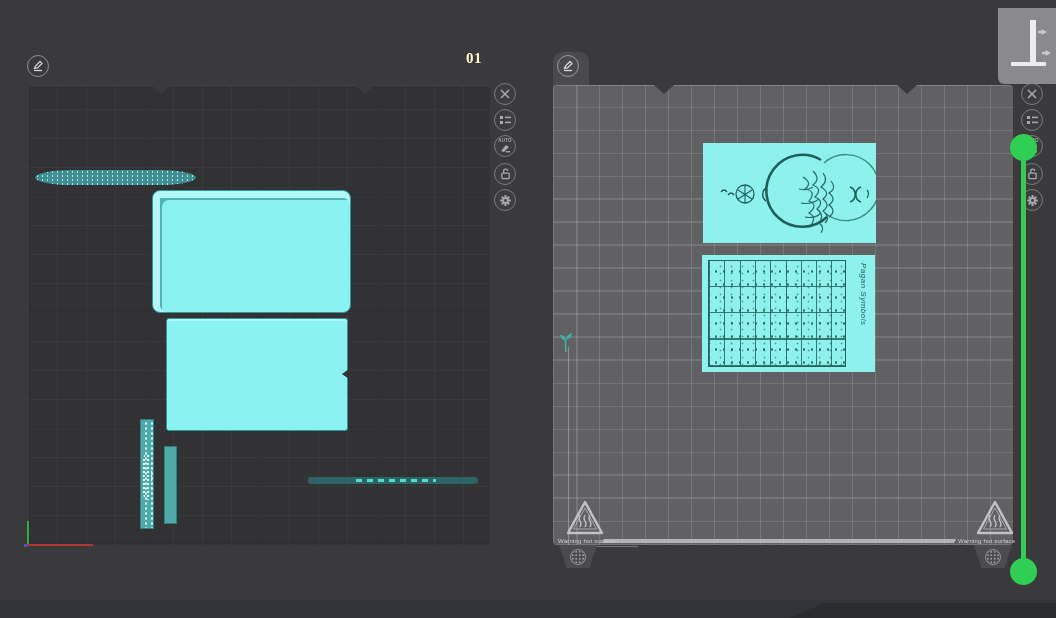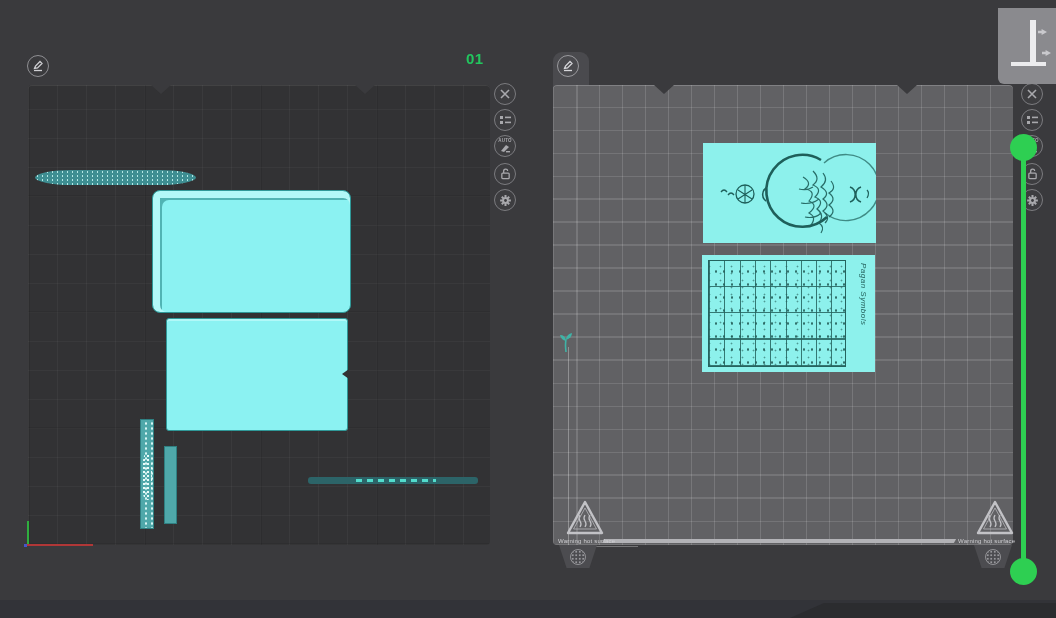--- a/index.html
+++ b/index.html
@@ -206,21 +206,21 @@
 
   <section>
     <div class="edit-btn" style="left:27px;top:55px;">
       <span>
         <svg width="12" height="12" viewBox="0 0 24 24" fill="none" stroke="#cfcfd3" stroke-width="2.6">
           <path d="M5 17 L7 12 L16 3 L20 7 L11 16 Z"></path>
             <path d="M4 21 H20"></path>
         </svg>
       </span>
     </div>
-    <div class="plate-id" style="color:#22c55e;">01</div>
+    <div class="plate-id" style="color:#fef9c3;font-family:Liberation Serif, serif;">01</div>
 
     <div class="plate-surface dark">
       <div class="notch" style="left:123px;"></div>
       <div class="notch" style="left:327px;"></div>
     </div>
 
     <div class="model sliver"></div>
     <div class="model cyan-plate plate-a"></div>
     <div class="model cyan-plate plate-b">
       <div class="side-notch"></div>

